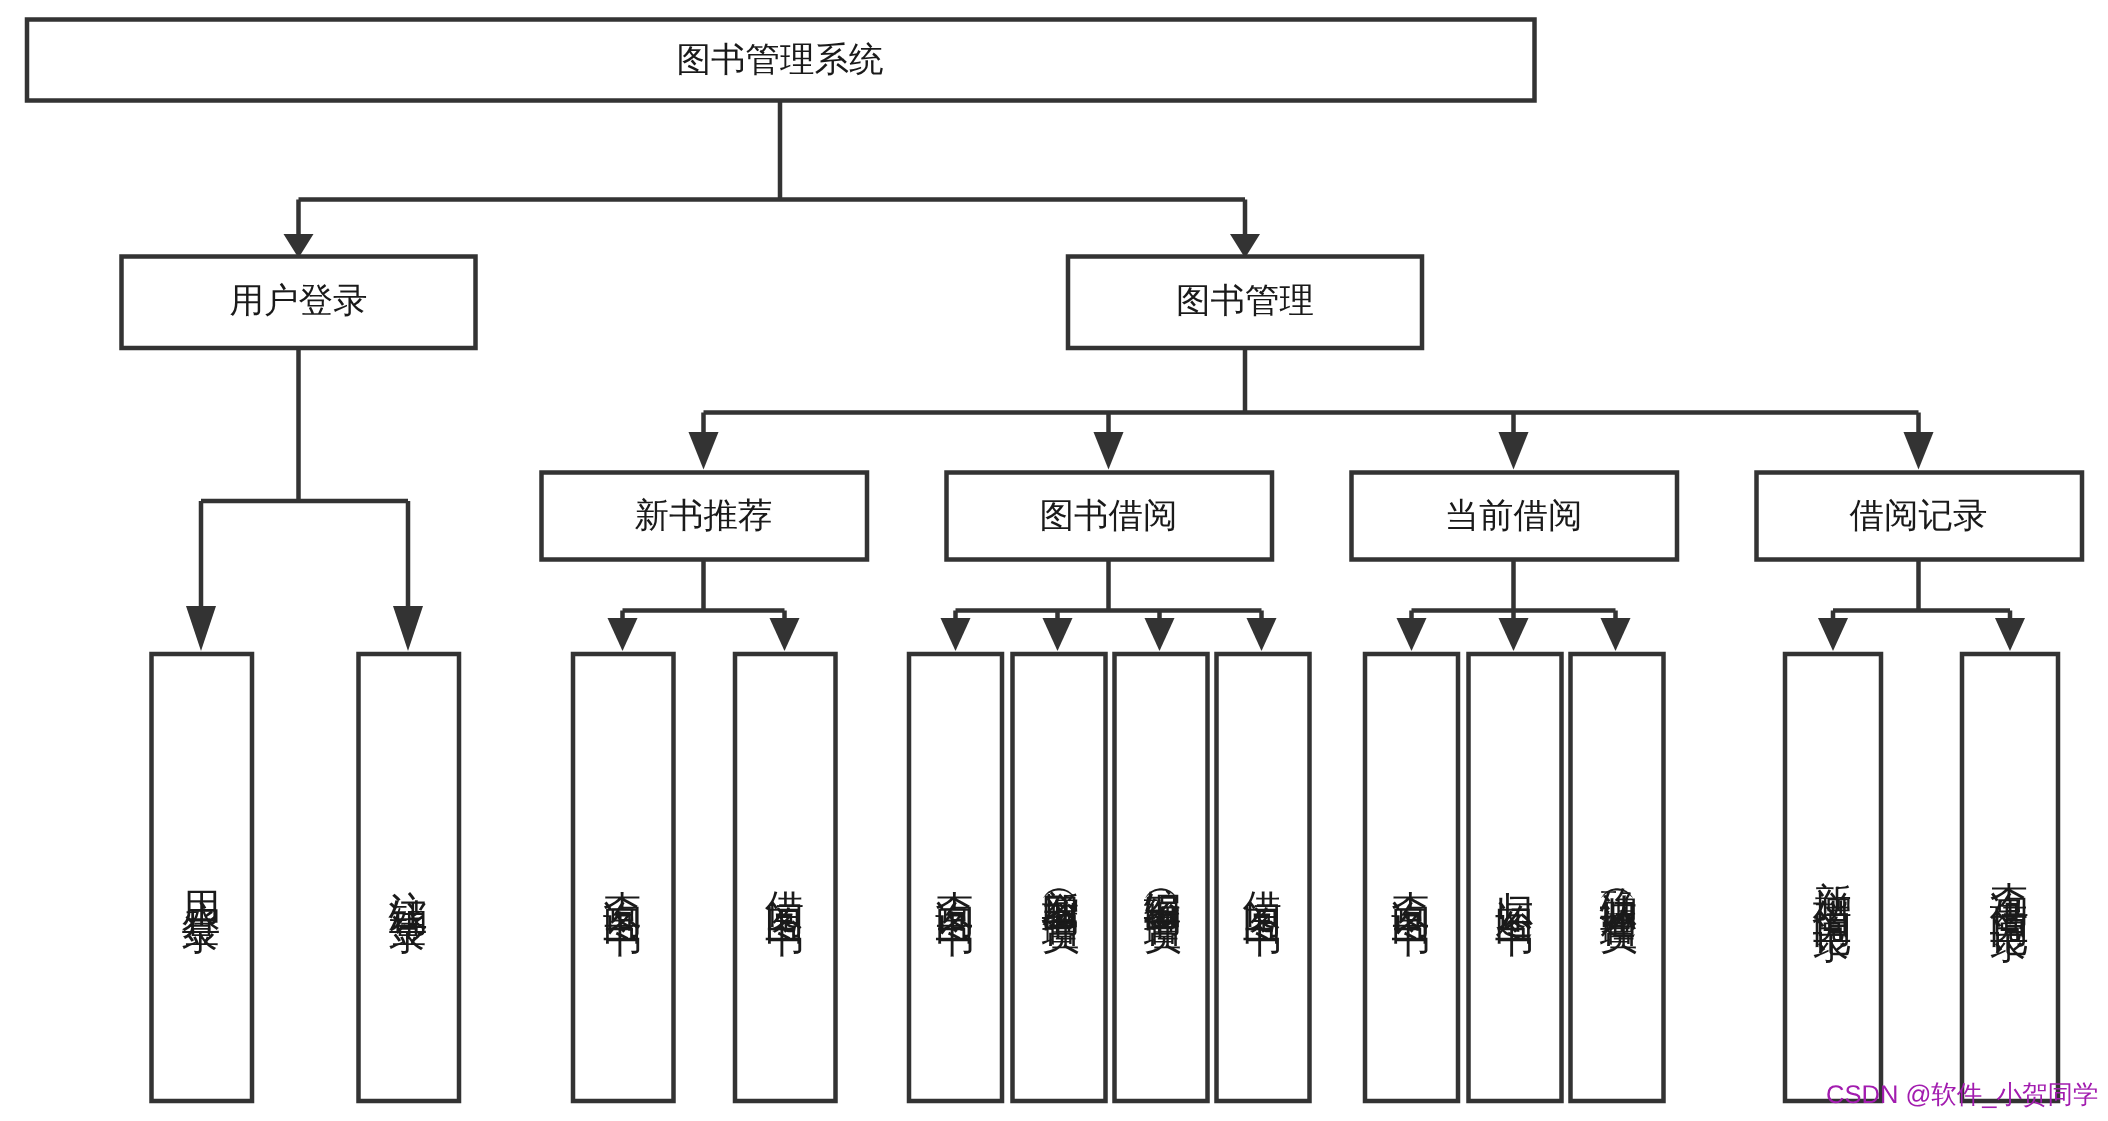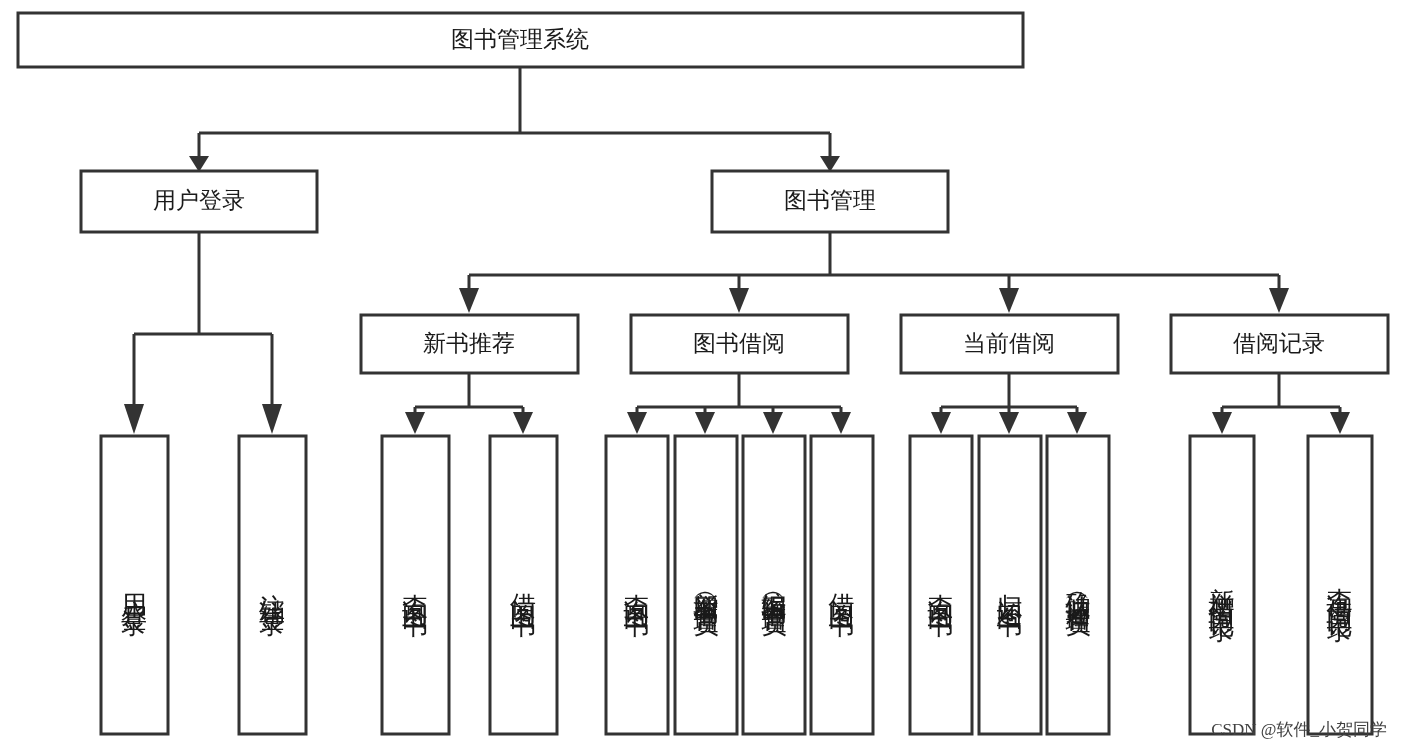--- a/index.html
+++ b/index.html
@@ -41,25 +41,25 @@
     stroke: #333333;
     stroke-width: 3;
     fill: none;
   }
   .arrow-head {
     fill: #333333;
     stroke: none;
   }
   .watermark {
     position: absolute;
-    right: 18px;
+    right: 6px;
     bottom: 6px;
-    font-family: Liberation Serif, serif;
+    font-family: Liberation Sans, sans-serif;
     font-size: 17px;
-    color: #404040;
+    color: #a21caf;
     white-space: nowrap;
     pointer-events: none;
   }
 </style>
 </head>
 <body>
 
 <div id="diagram-root">
   <svg width="1405" height="747" viewBox="0 0 1405 747" xmlns="http://www.w3.org/2000/svg">
 

